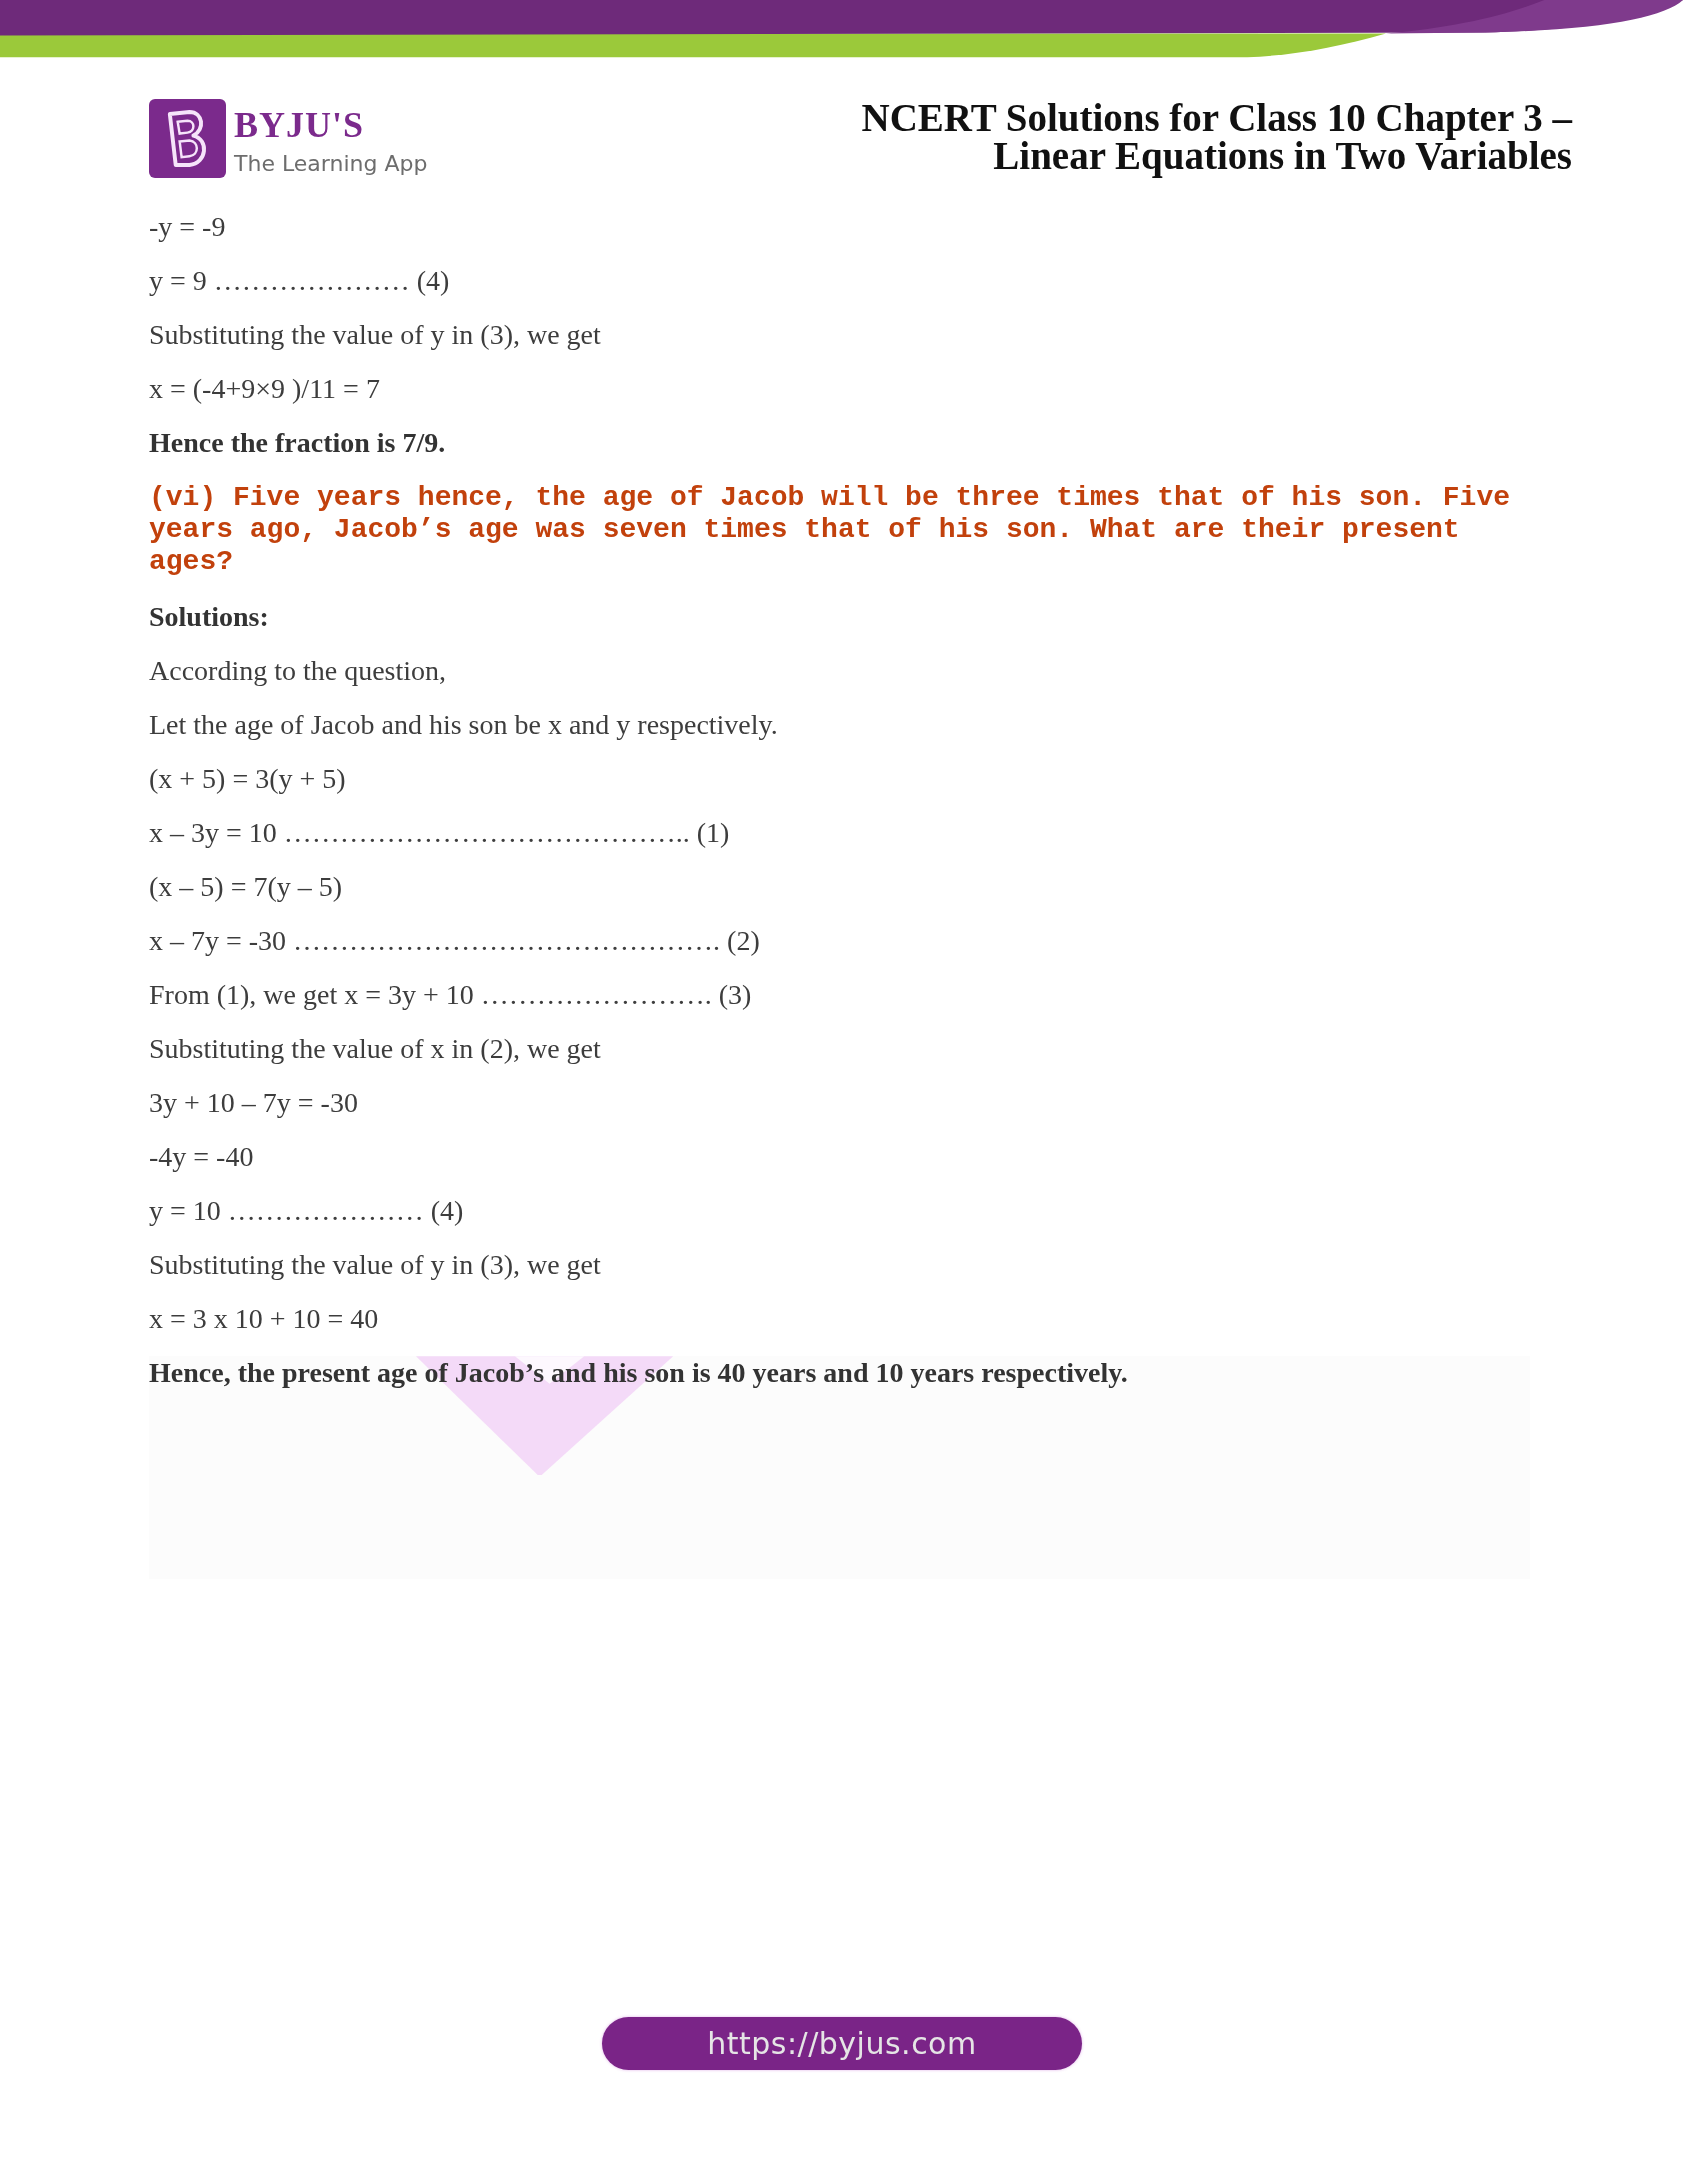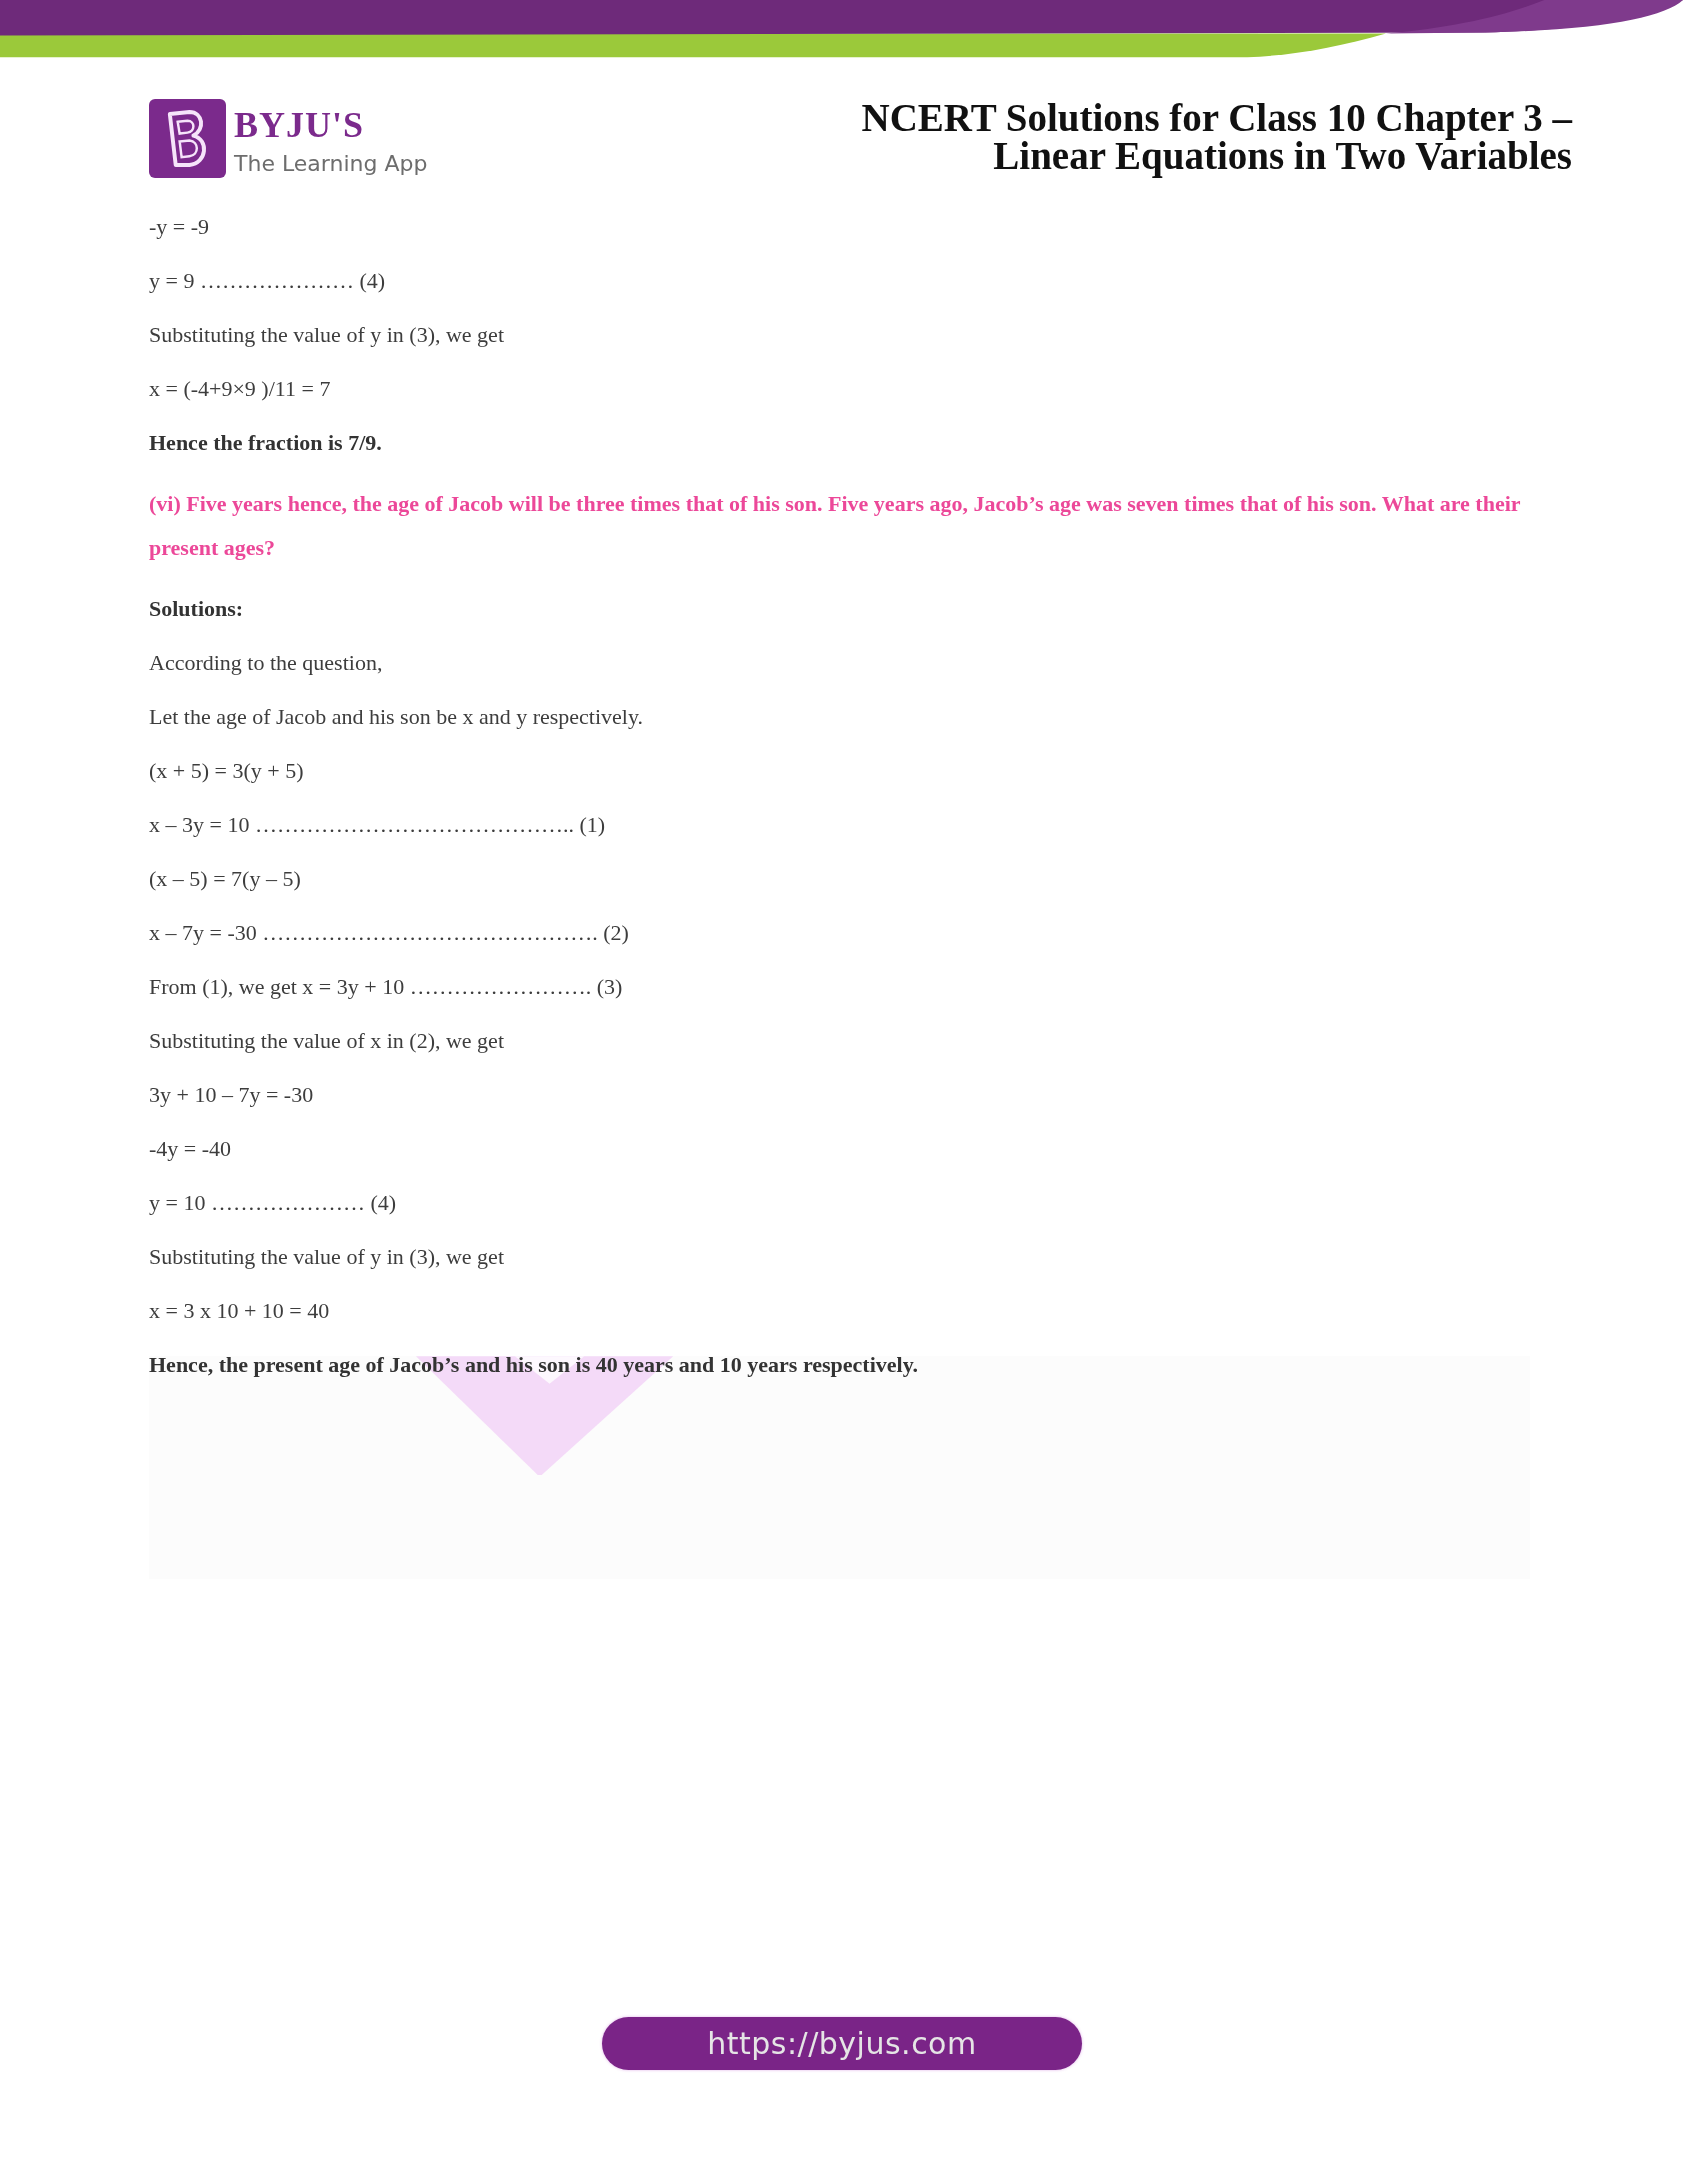--- a/index.html
+++ b/index.html
@@ -72,34 +72,35 @@
       color: #111111;
     }
     
     .content {
       position: absolute;
       left: 149px; top: 212px;
       width: 1396px;
       z-index: 2;
     }
     .line {
-      font-size: 22px;
+      font-size: 28px;
       line-height: 30px;
       margin: 0 0 24px 0;
       color: #3d3d3d;
       white-space: pre-wrap;
     }
     .line.bold {
       font-weight: bold;
       color: #333333;
     }
     .line.question {
       font-weight: bold;
-      color: #ec4899;
-      line-height: 44px;
+      color: #c2410c;
+      line-height: 32px;
+      font-family: Liberation Mono, monospace;
     }
     
     .watermark-bg {
       position: absolute;
       left: 149px; top: 1356px;
       width: 1381px; height: 223px;
       background: #fcfcfc;
       z-index: 0;
     }
     .watermark {

